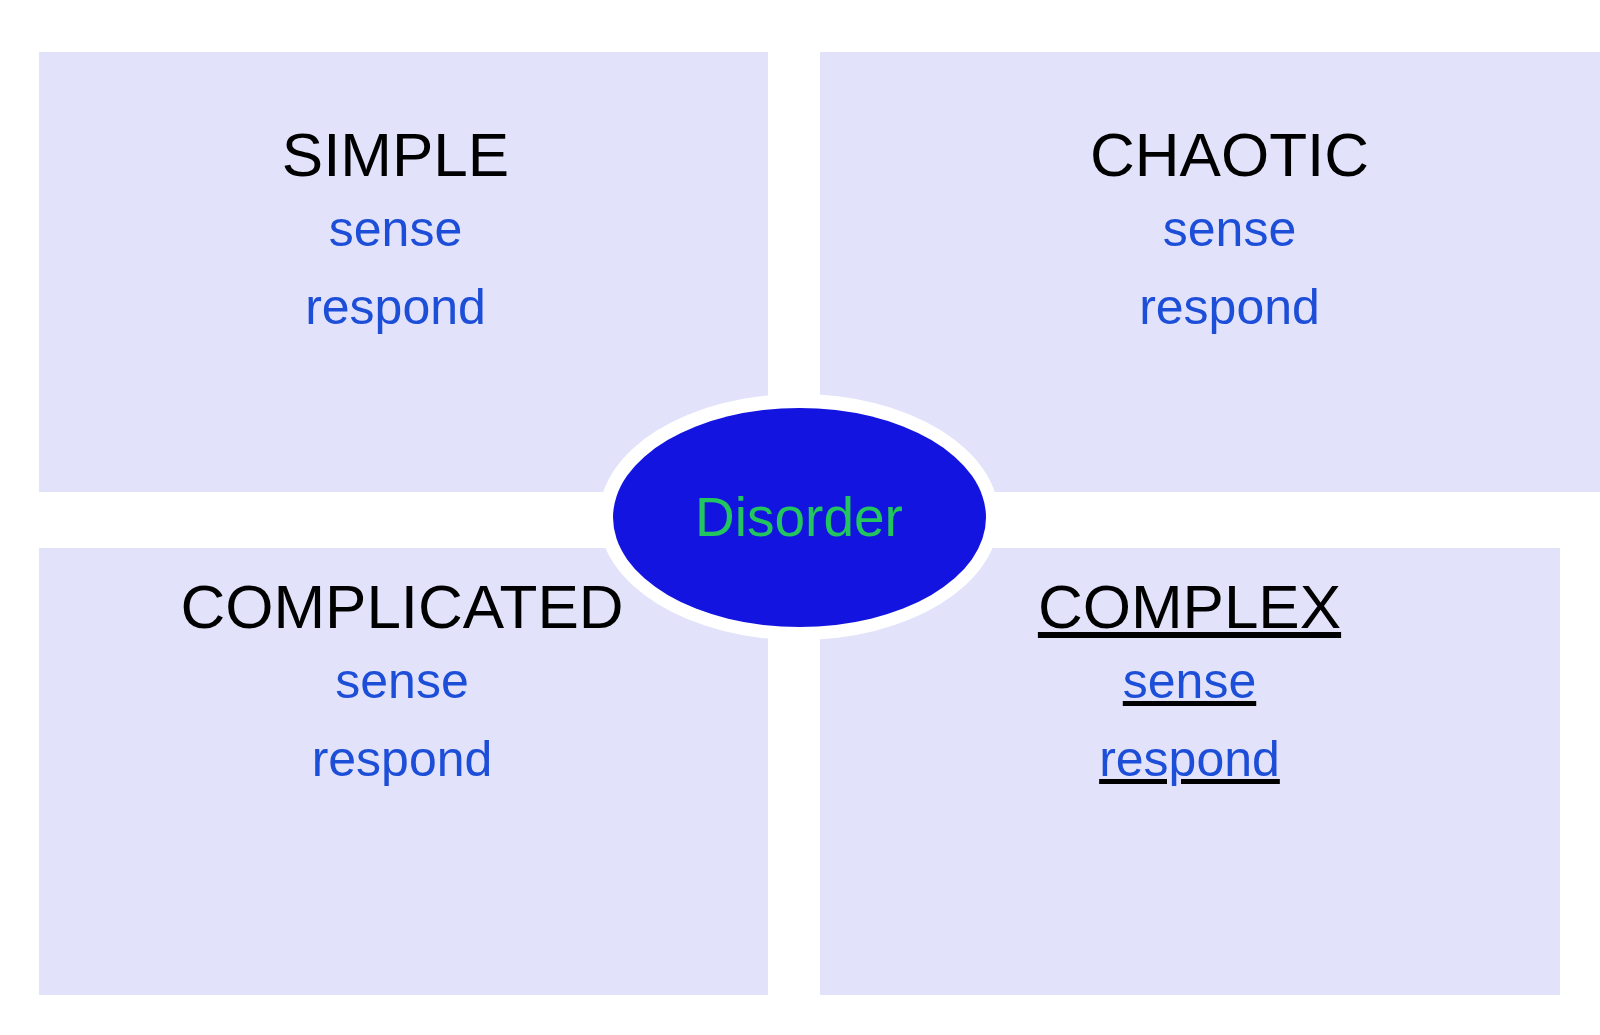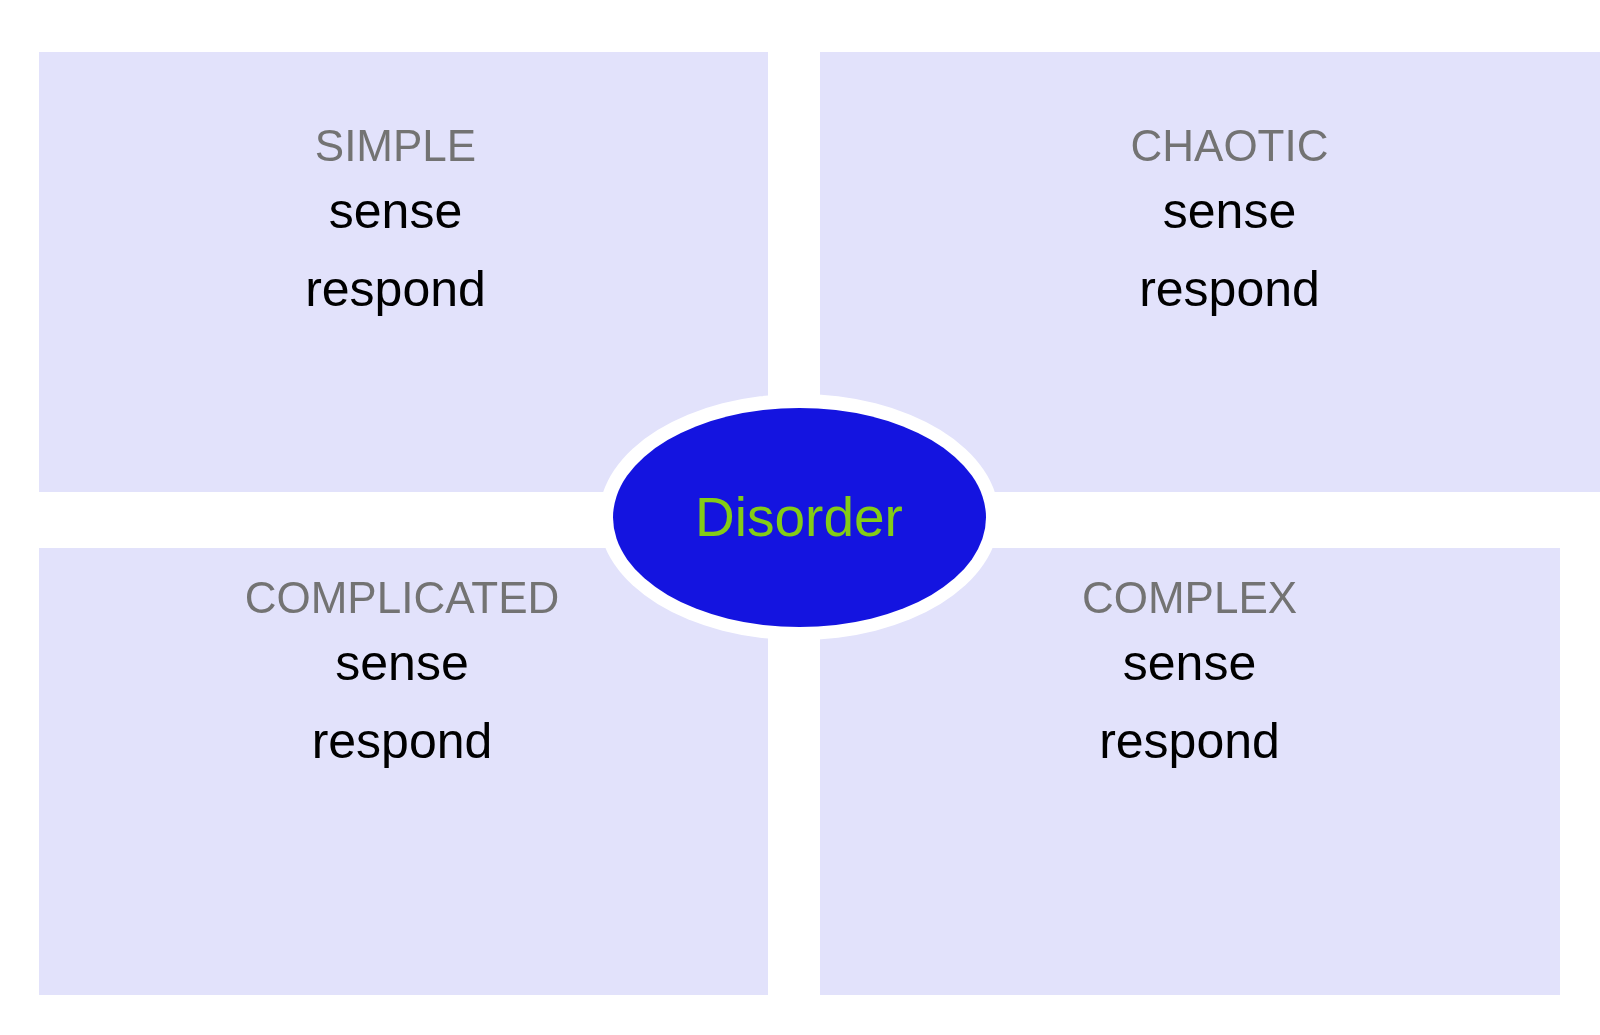--- a/index.html
+++ b/index.html
@@ -41,36 +41,36 @@
   #q-simple  .q-inner,
   #q-chaotic .q-inner { top: 72px; }
   
   #q-complicated .q-inner,
   #q-complex     .q-inner { top: 28px; margin-left: 19px; }
 
   
   #q-simple .q-inner      { padding-right: 16px; }
   #q-complicated .q-inner { padding-right: 22px; }
   #q-chaotic .q-inner     { padding-right: 14px; }
-  #q-complex  .q-inner    { padding-right: 20px; }
+  #q-complex  .q-inner    { padding-right: 20px; text-decoration: underline; }
 
   .q-title {
-    color: #737373;
-    font-size: 44px;
+    color: #000000;
+    font-size: 62px;
     font-weight: normal;
     line-height: 1;
     letter-spacing: 0px;
     white-space: nowrap;
   }
 
   .q-steps {
     margin-top: 18px;
   }
   .q-step {
-    color: #000000;
+    color: #1d4ed8;
     font-size: 50px;
     font-weight: normal;
     line-height: 1;
     margin-top: 28px;
     white-space: nowrap;
   }
   .q-step:first-child { margin-top: 0; }
 
   
   #center-node {
@@ -88,21 +88,21 @@
   #center-ellipse {
     width: 373px;
     height: 219px;
     border-radius: 50%;
     background: #1414e0;
     display: flex;
     align-items: center;
     justify-content: center;
   }
   #center-label {
-    color: #84cc16;
+    color: #22c55e;
     font-size: 55px;
     font-weight: normal;
     line-height: 1;
     white-space: nowrap;
   }
 </style>
 </head>
 <body>
 
 <div id="stage">

